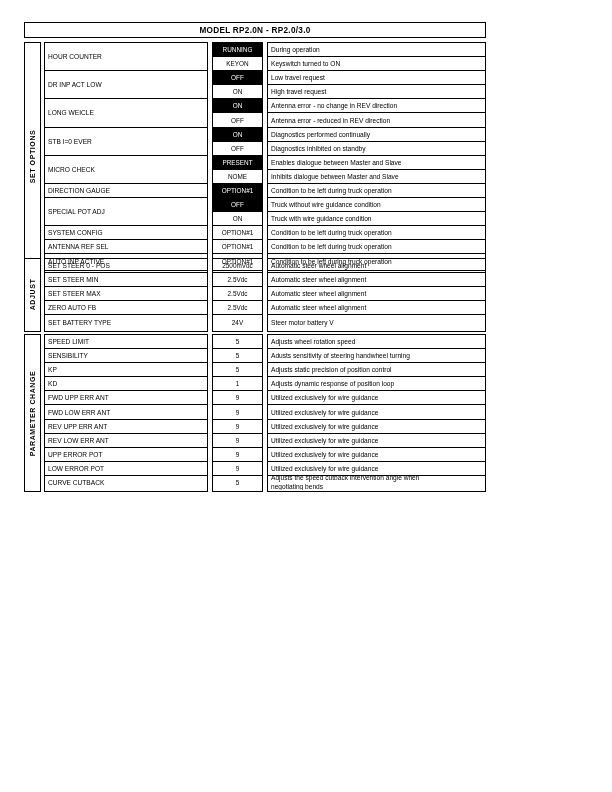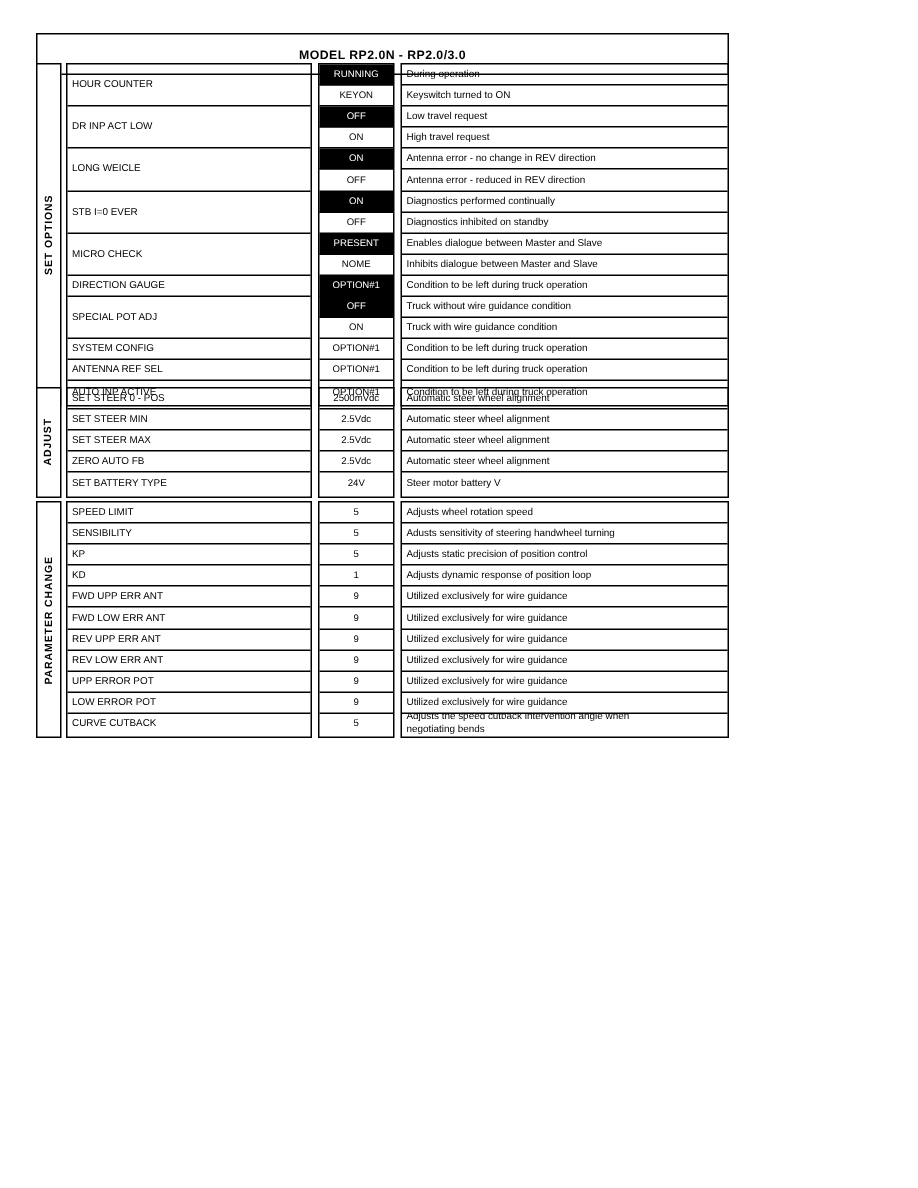--- a/index.html
+++ b/index.html
@@ -21,21 +21,21 @@
     width: 612px;
     height: 792px;
   }
 
   
   .title-bar {
     position: absolute;
     left: 24px;
     top: 22px;
     width: 462px;
-    height: 28px;
+    height: 16px;
     border: 1.6px solid #000;
     box-sizing: border-box;
     display: flex;
     align-items: center;
     justify-content: center;
   }
   .title-bar .title-text {
     font-size: 8.2px;
     font-weight: bold;
     letter-spacing: 0.3px;

